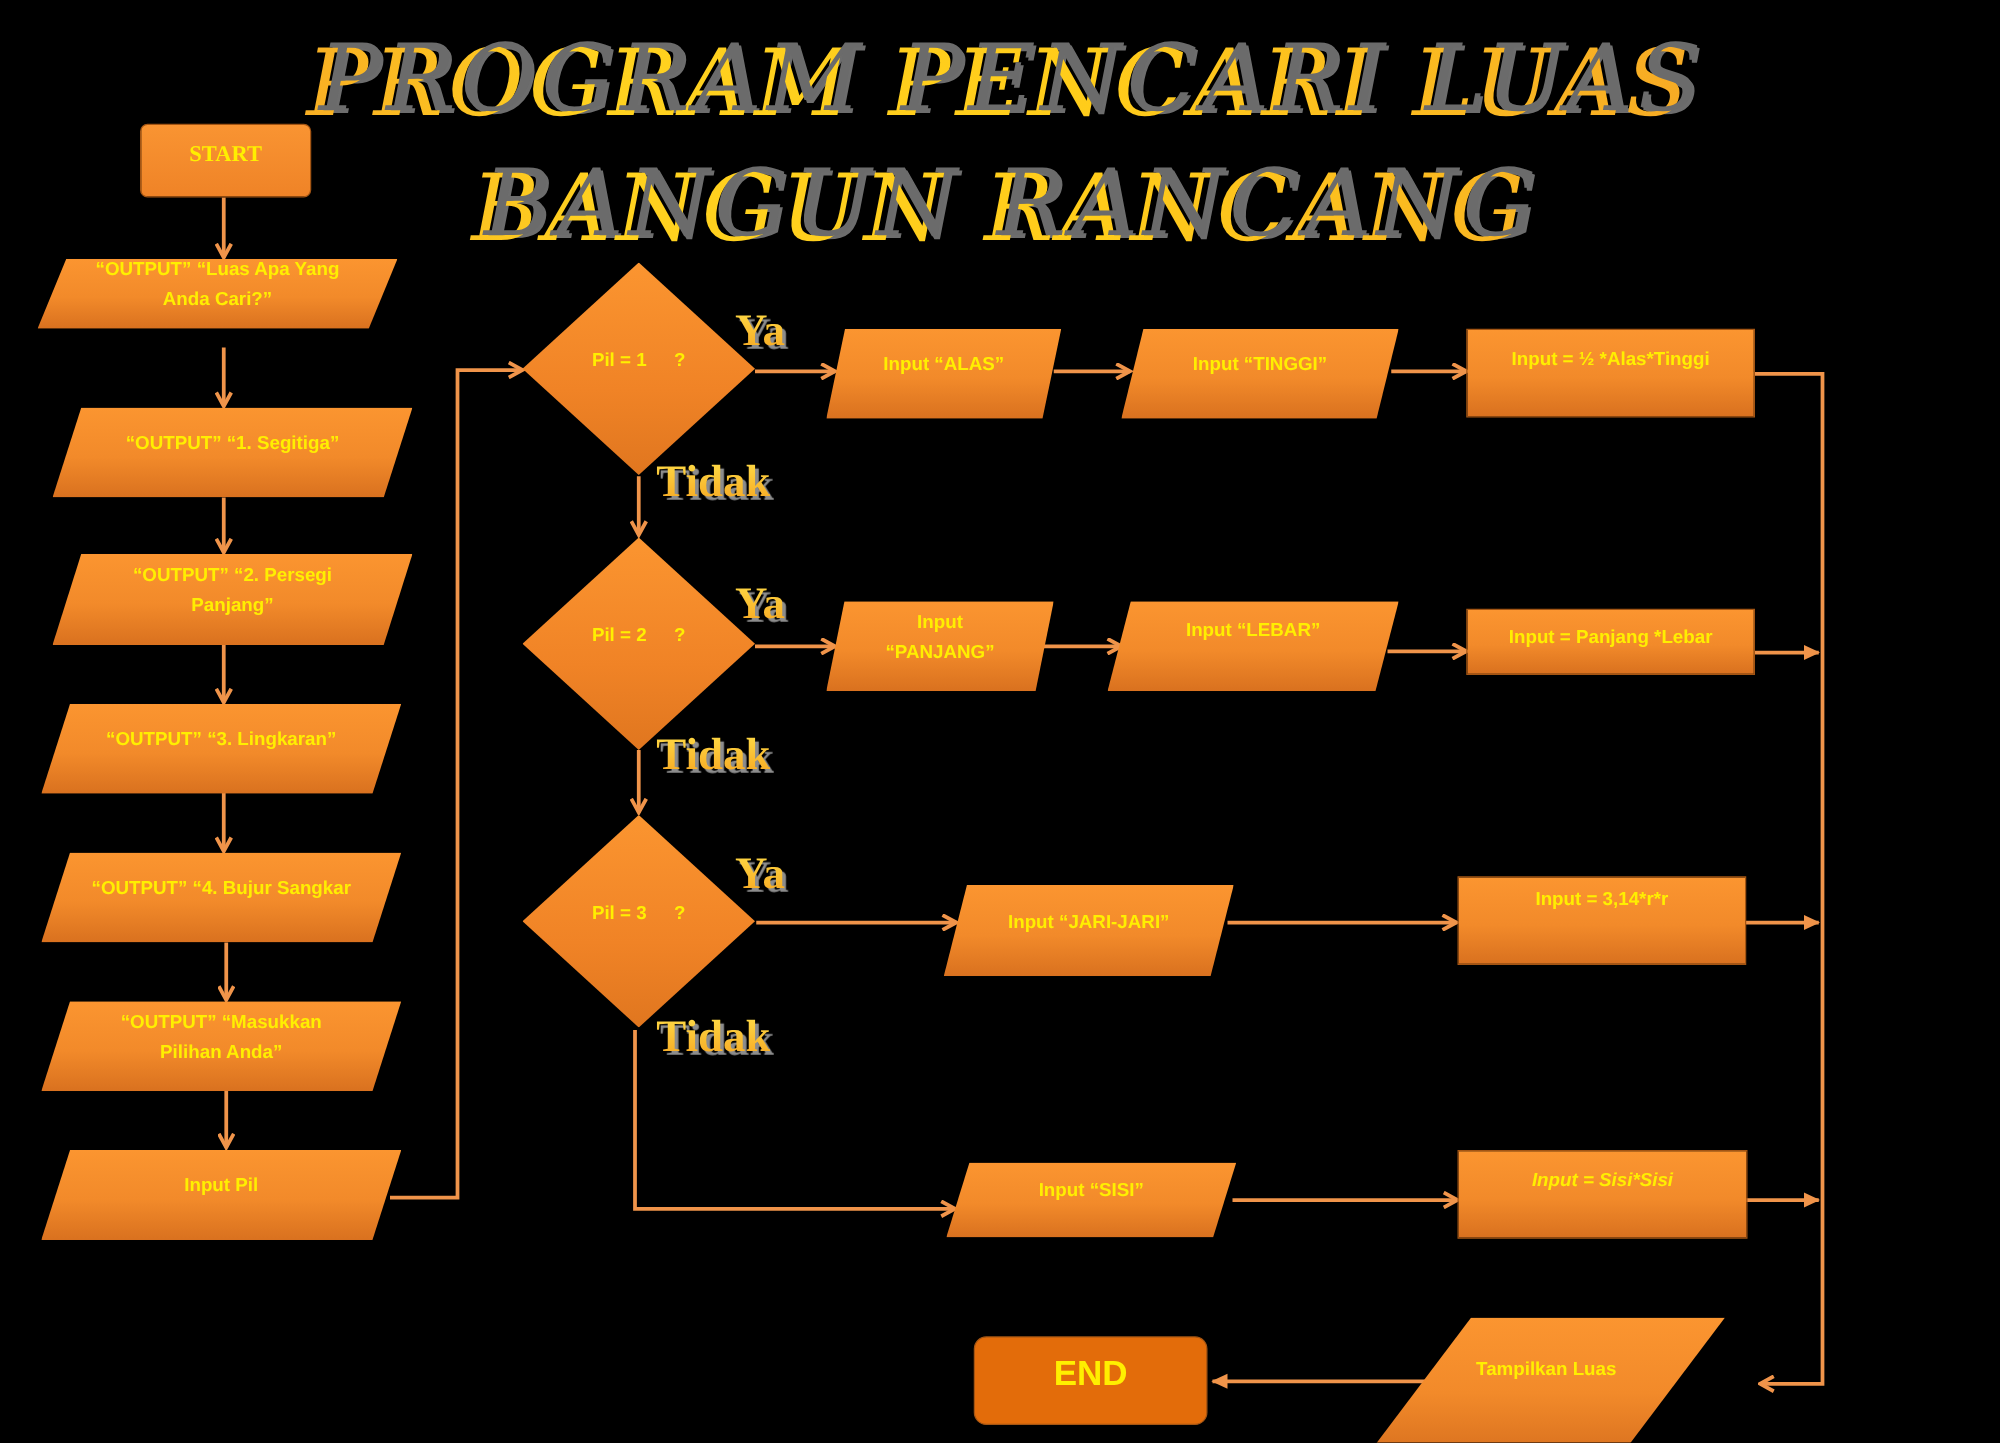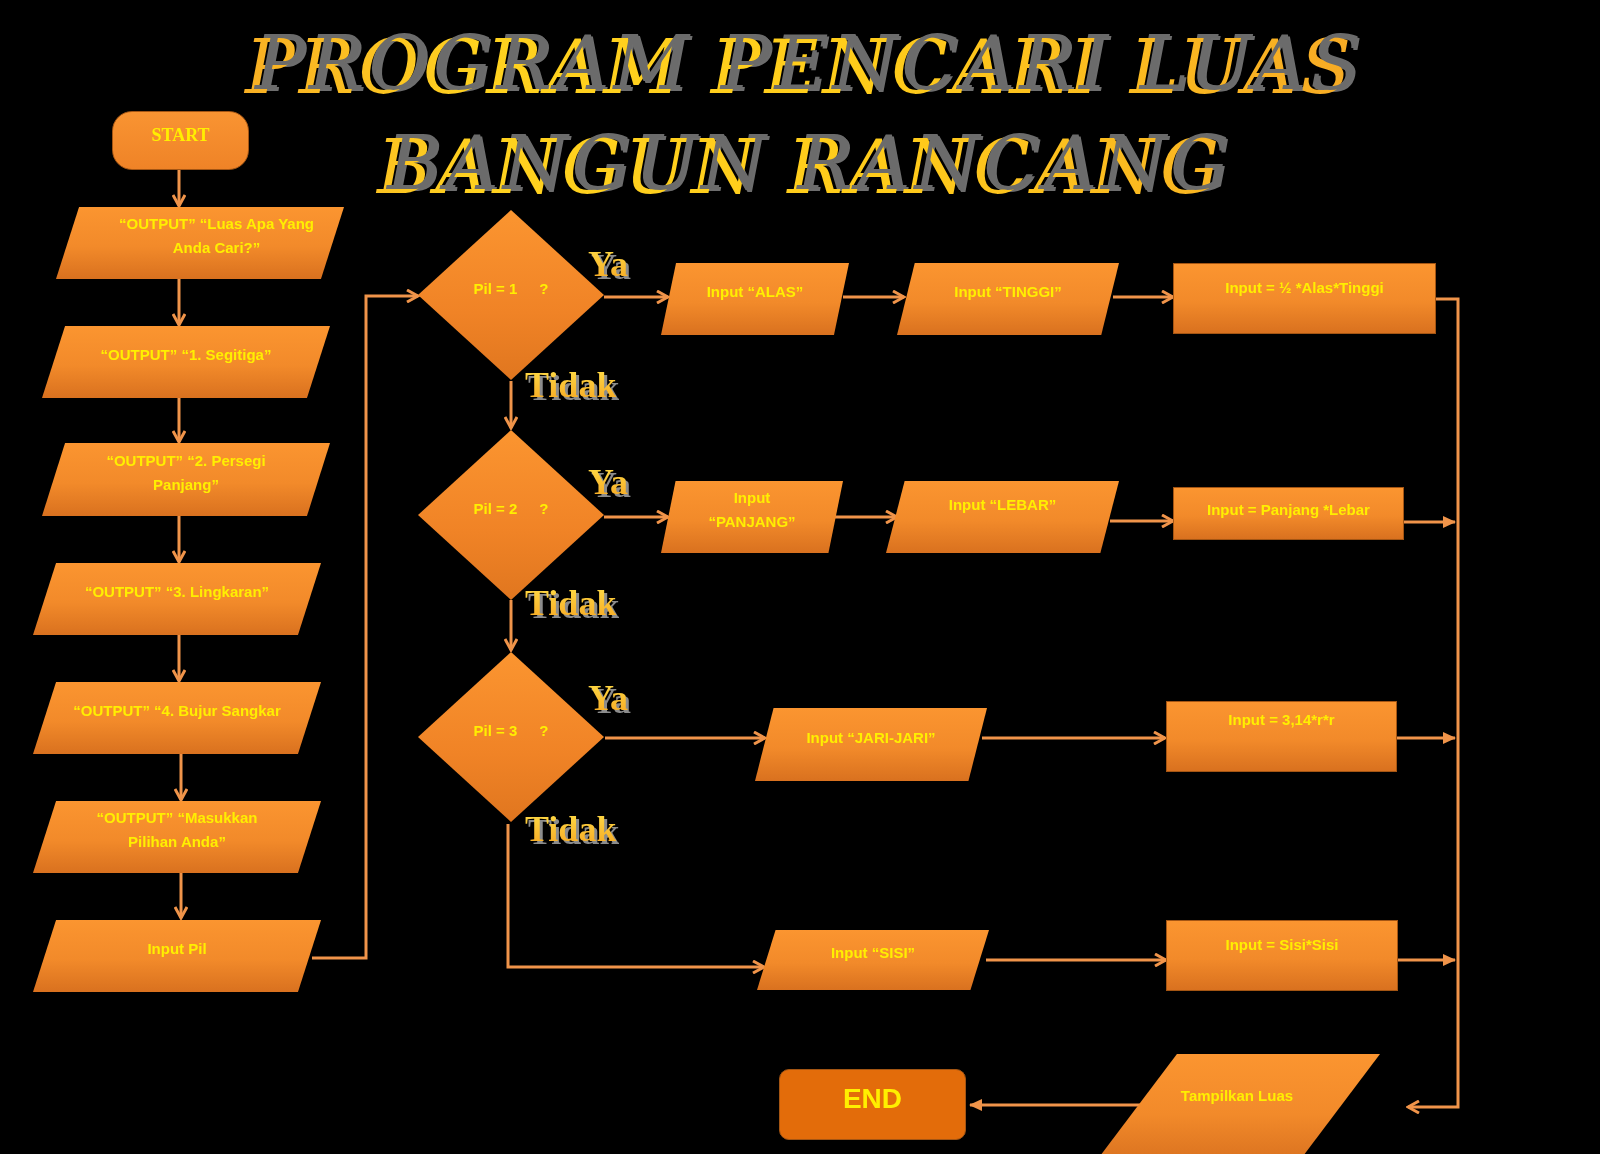--- a/index.html
+++ b/index.html
@@ -27,21 +27,21 @@
       background: linear-gradient(180deg, #fb9530 0%, #f28a2a 55%, #d9711f 100%);
       clip-path: polygon(8% 0, 100% 0, 92% 100%, 0 100%);
     }
     .para.steep { clip-path: polygon(29% 0, 100% 0, 71% 100%, 0 100%); }
     .rect {
       background: linear-gradient(180deg, #fb9530 0%, #f28a2a 55%, #d9711f 100%);
       border: 1px solid #a45513;
     }
     .rounded {
       background: linear-gradient(180deg, #f99432 0%, #ef8327 100%);
-      border-radius: 20px; border: 1px solid #a45513; margin-top: 12px;
+      border-radius: 6px; border: 1px solid #a45513;
     }
     .end {
       background: #e36c0a; border-radius: 10px; border: 1px solid #a45513; font-size: 28px; padding: 0 0 10px;
       font-family: Liberation Sans, sans-serif;
     }
     .diamond {
       position: absolute; width: 186px; height: 170px;
       background: linear-gradient(180deg, #fb9530 0%, #f08326 60%, #e0761f 100%);
       clip-path: polygon(50% 0, 100% 50%, 50% 100%, 0 50%);
       color: #ffef00; font-family: "Liberation Sans", sans-serif; font-weight: bold; font-size: 15px;
@@ -108,21 +108,21 @@
     <line x1="1397" y1="960" x2="1455" y2="960" marker-end="url(#tri)"></line>
 
     <line x1="1167" y1="1105" x2="970" y2="1105" marker-end="url(#tri)"></line>
   </g>
 </svg>
 
 <div class="shape rounded" style="left:112px; top:99px; width:137px; height:59px; padding:0 0 10px;">
   <span style="font-family:'Liberation Serif',serif; font-size:18px;">START</span>
 </div>
 
-<div class="shape para" style="left:56px; top:207px; width:288px; height:72px;justify-content:flex-end;">
+<div class="shape para" style="left:30px; top:207px; width:288px; height:56px;">
   <div>
       <span>“OUTPUT” “Luas Apa Yang</span>
       <span>Anda Cari?”</span>
     </div>
 </div>
 <div class="shape para" style="left:42px; top:326px; width:288px; height:72px;">
   <div>
       <span>“OUTPUT” “1. Segitiga”</span>
     </div>
 </div>
@@ -173,21 +173,21 @@
 <div class="label" style="left:525px; top:582px;">Tidak</div>
 <div class="label" style="left:588px; top:677px;">Ya</div>
 <div class="label" style="left:525px; top:808px;">Tidak</div>
 
 <div class="shape para" style="left:661px; top:263px; width:188px; height:72px;">
   <span>Input “ALAS”</span>
 </div>
 <div class="shape para" style="left:897px; top:263px; width:222px; height:72px;">
   <span>Input “TINGGI”</span>
 </div>
-<div class="shape rect" style="left:1173px; top:263px; width:263px; height:71px; padding:0 8px 22px;">
+<div class="shape rect" style="left:1173px; top:263px; width:231px; height:71px; padding:0 8px 22px;">
   <span>Input = ½ *Alas*Tinggi</span>
 </div>
 
 <div class="shape para" style="left:661px; top:481px; width:182px; height:72px;">
   <div>
       <span>Input</span>
       <span>“PANJANG”</span>
     </div>
 </div>
 <div class="shape para" style="left:886px; top:481px; width:233px; height:72px; padding-bottom:24px;">
@@ -200,21 +200,21 @@
 <div class="shape para" style="left:755px; top:708px; width:232px; height:73px;">
   <span>Input “JARI-JARI”</span>
 </div>
 <div class="shape rect" style="left:1166px; top:701px; width:231px; height:71px; padding:0 6px 34px;">
   <span>Input = 3,14*r*r</span>
 </div>
 
 <div class="shape para" style="left:757px; top:930px; width:232px; height:60px;">
   <span>Input “SISI”</span>
 </div>
-<div class="shape rect" style="left:1166px; top:920px; width:232px; height:71px; padding:0 6px 22px;">
+<div class="shape rect" style="left:1166px; top:920px; width:232px; height:71px; padding:0 6px 22px;font-style:italic;">
   <span>Input = Sisi*Sisi</span>
 </div>
 
 <div class="shape para steep" style="left:1094px; top:1054px; width:286px; height:110px; padding:0 40px 26px;">
   <span>Tampilkan Luas</span>
 </div>
 <div class="shape end" style="left:779px; top:1069px; width:187px; height:71px;">
   <span>END</span>
 </div>
 

